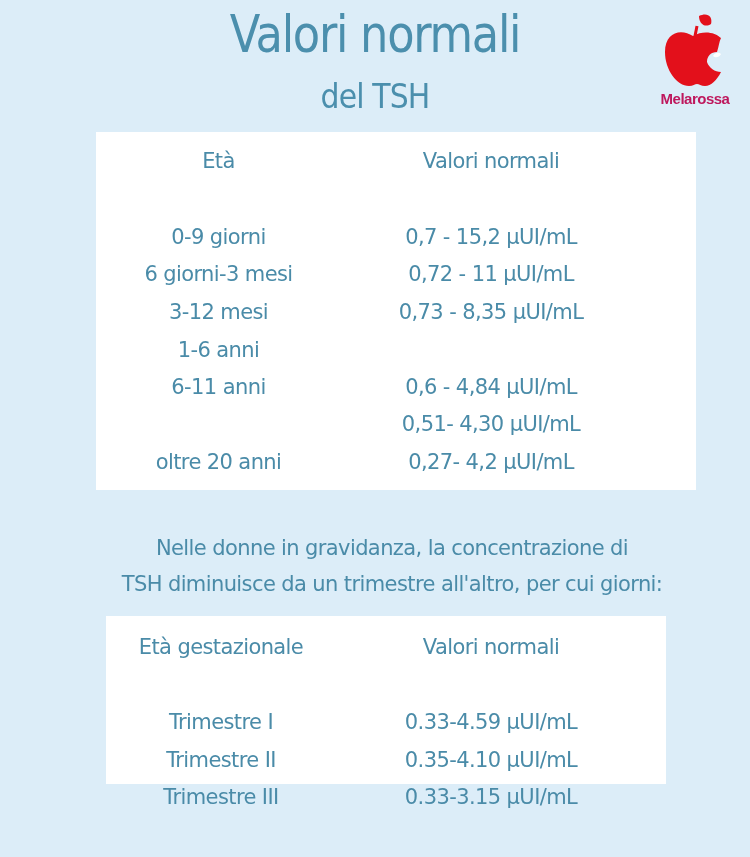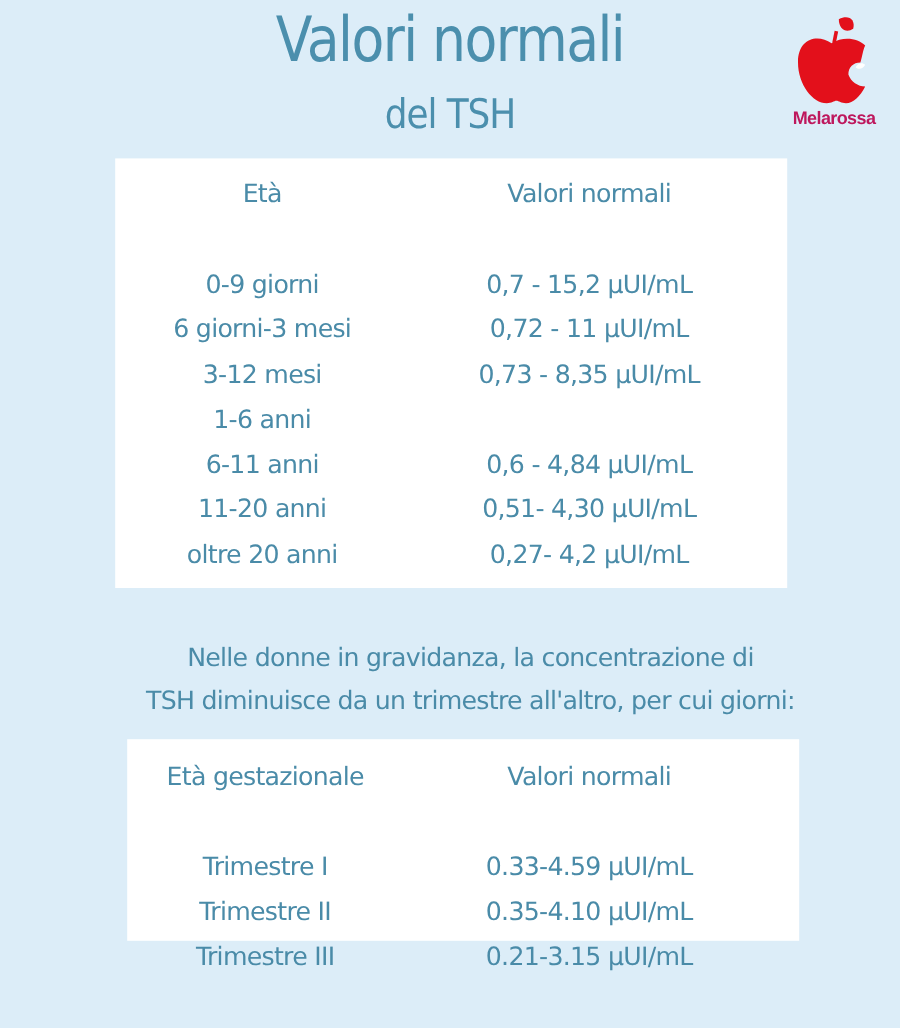--- a/index.html
+++ b/index.html
@@ -28,21 +28,21 @@
   }
   .logo svg { position: absolute; left: 13px; top: 0; }
   .logo .brand {
     position: absolute; left: 0; width: 100%; top: 78px; text-align: center;
     font-family: "Liberation Sans", sans-serif; font-weight: bold;
     font-size: 15px; color: #be185d; letter-spacing: -0.5px;
   }
   .box {
     position: absolute; background: #ffffff;
   }
-  .box1 { left: 96px; top: 132px; width: 560px; height: 358px; }
+  .box1 { left: 96px; top: 132px; width: 560px; height: 358px; padding-left: 40px; }
   .box2 { left: 106px; top: 616px; width: 560px; height: 168px; }
   .cell {
     position: absolute; text-align: center; white-space: nowrap;
     font-size: 21px; line-height: 38px; color: #4a8ba8;
     letter-spacing: -0.6px;
   }
   .c1 { left: 0; width: 245px; }
   .c2 { left: 245px; width: 300px; }
   .box2 .c1 { left: 0; width: 230px; }
   .box2 .c2 { left: 235px; width: 300px; }
@@ -78,35 +78,34 @@
   <div class="cell c2" style="top:123px">0,72 - 11 µUI/mL</div>
 
   <div class="cell c1" style="top:161px">3-12 mesi</div>
   <div class="cell c2" style="top:161px">0,73 - 8,35 µUI/mL</div>
 
   <div class="cell c1" style="top:199px">1-6 anni</div>
 
   <div class="cell c1" style="top:236px">6-11 anni</div>
   <div class="cell c2" style="top:236px">0,6 - 4,84 µUI/mL</div>
 
-  <div class="cell c1" style="top:273px">11-20 anni</div>
   <div class="cell c2" style="top:273px">0,51- 4,30 µUI/mL</div>
 
   <div class="cell c1" style="top:311px">oltre 20 anni</div>
   <div class="cell c2" style="top:311px">0,27- 4,2 µUI/mL</div>
 </div>
 
 <div class="note" style="top:529px">Nelle donne in gravidanza, la concentrazione di</div>
 <div class="note" style="top:565px">TSH diminuisce da un trimestre all'altro, per cui giorni:</div>
 
 <div class="box box2">
   <div class="cell c1" style="top:12px">Età gestazionale</div>
   <div class="cell c2" style="top:12px">Valori normali</div>
 
   <div class="cell c1" style="top:87px">Trimestre I</div>
   <div class="cell c2" style="top:87px">0.33-4.59 µUI/mL</div>
 
   <div class="cell c1" style="top:125px">Trimestre II</div>
   <div class="cell c2" style="top:125px">0.35-4.10 µUI/mL</div>
 
   <div class="cell c1" style="top:162px">Trimestre III</div>
-  <div class="cell c2" style="top:162px">0.21-3.15 µUI/mL</div>
+  <div class="cell c2" style="top:162px">0.33-3.15 µUI/mL</div>
 </div>
 
 </body></html>

